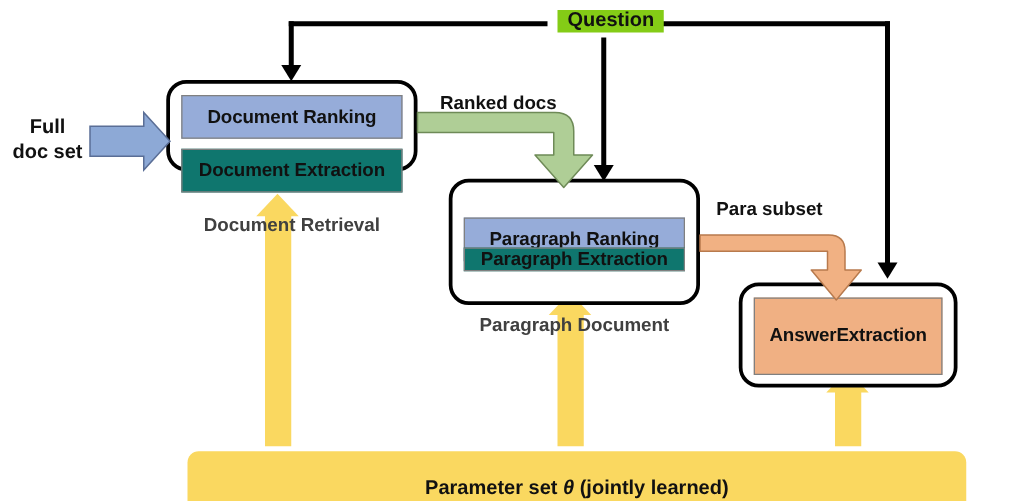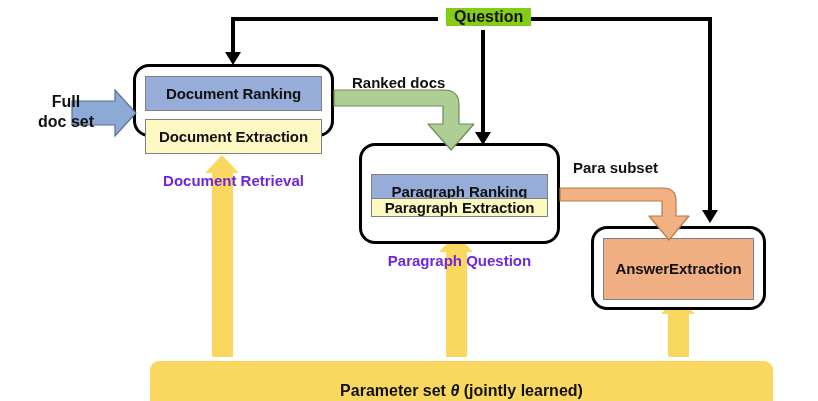--- a/index.html
+++ b/index.html
@@ -32,32 +32,32 @@
     border:1px solid #808080;
     display:flex;
     align-items:center;
     justify-content:center;
     font-weight:bold;
     color:#111111;
     letter-spacing:-0.1px;
     white-space:nowrap;
   }
   .blue{background:#96ACD9;}
-  .green{background:#fef9c3;}
+  .green{background:#0f766e;}
   .orange{background:#F0B083;}
 
   
   .lbl{
     position:absolute;
     font-weight:bold;
     color:#111111;
     white-space:nowrap;
     z-index:9;
   }
-  .lbl.red{color:#6d28d9;}
+  .lbl.red{color:#404040;}
   .lbl.center{text-align:center;}
 
   
   .hline{position:absolute;height:4px;background:#000000;z-index:4;}
   .vline{position:absolute;width:4px;background:#000000;z-index:4;}
   .arrowdown{
     position:absolute;
     width:0;height:0;
     border-left:8px solid transparent;
     border-right:8px solid transparent;
@@ -133,30 +133,30 @@
   <div class="module" style="left:133px;top:64px;width:201px;height:73px;">
     <div class="inner blue" style="top:9px;height:35px;font-size:15px;">Document Ranking</div>
     <div class="inner green" style="top:52px;height:35px;font-size:15px;">Document Extraction</div>
   </div>
   <div class="lbl red center" style="left:133px;top:172px;width:201px;font-size:15px;">Document Retrieval</div>
 
   <div class="module" style="left:359px;top:143px;width:201px;height:101px;">
     <div class="inner blue" style="top:9px;height:35px;font-size:15px;margin-top:19px;">Paragraph Ranking</div>
     <div class="inner green" style="top:52px;height:19px;font-size:15px;">Paragraph Extraction</div>
   </div>
-  <div class="lbl red center" style="left:359px;top:252px;width:201px;font-size:15px;">Paragraph Question</div>
+  <div class="lbl red center" style="left:359px;top:252px;width:201px;font-size:15px;">Paragraph Document</div>
 
   <div class="module" style="left:591px;top:226px;width:175px;height:84px;">
     <div class="inner orange" style="top:9px;height:62px;font-size:15px;line-height:1.18;">
       <span>Answer</span>
       <span>Extraction</span>
     </div>
   </div>
 
-  <div class="lbl center" style="left:6px;top:92px;width:64px;font-size:16px;line-height:1.28;margin-left:28px;">
+  <div class="lbl center" style="left:6px;top:92px;width:64px;font-size:16px;line-height:1.28;">
     <div>Full</div>
     <div>doc set</div>
   </div>
 
   <div class="lbl" style="left:446px;top:8px;font-size:16px;background:#84cc16;padding:0 8px;">Question</div>
 
   <div class="lbl" style="left:352px;top:62px;font-size:15px;margin-top:12px;">Ranked docs</div>
 
   <div class="lbl" style="left:573px;top:159px;font-size:15px;">Para subset</div>
 

